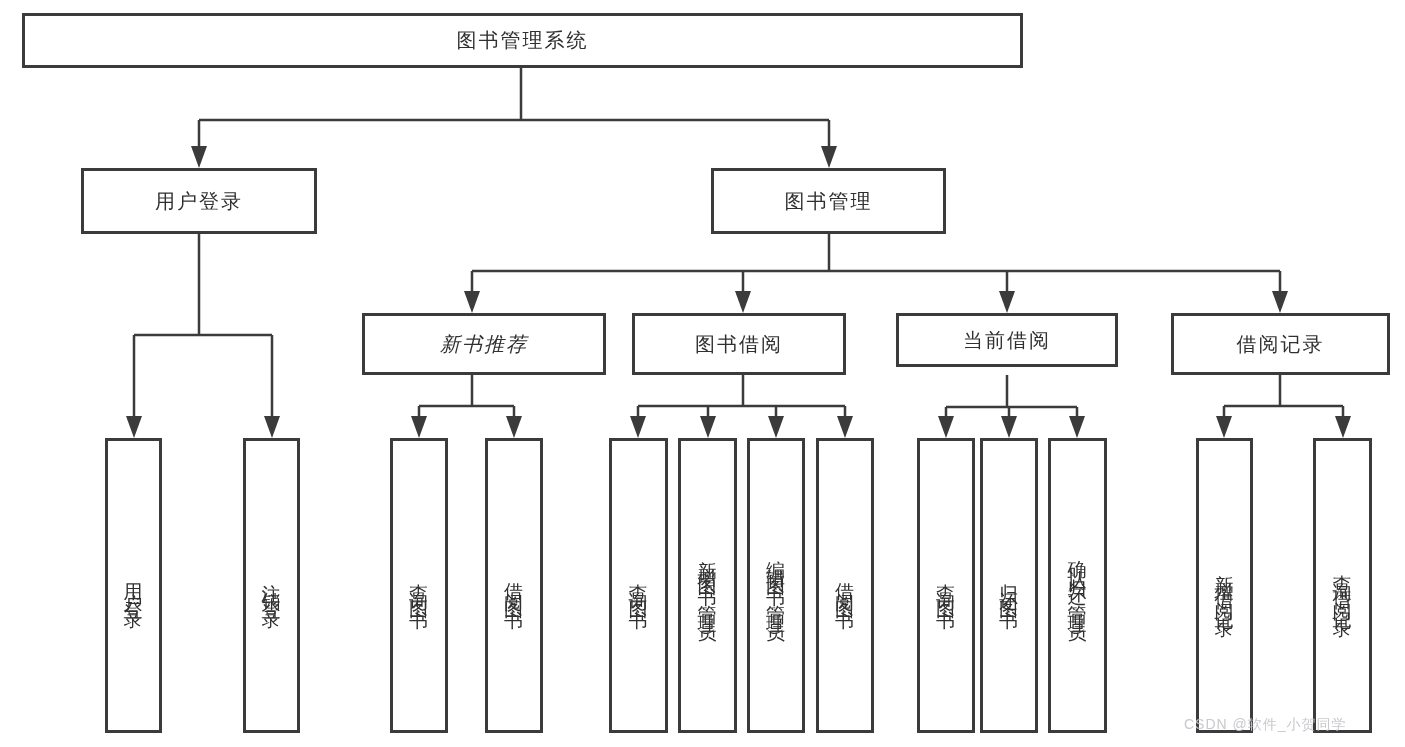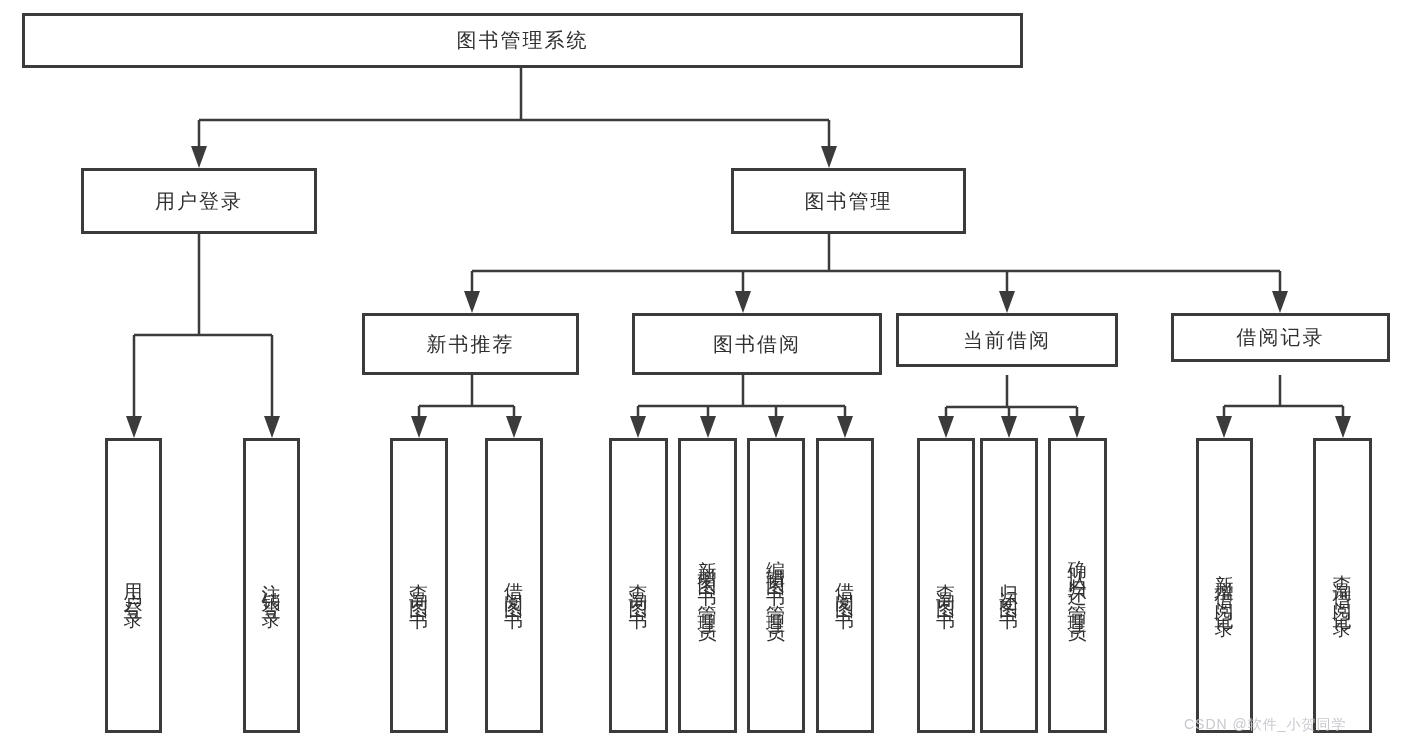--- a/index.html
+++ b/index.html
@@ -72,34 +72,34 @@
     </g>
   </svg>
 
   <div class="box hbox" style="left:22px;top:13px;width:1001px;height:55px;">
     <span>图书管理系统</span>
   </div>
 
   <div class="box hbox" style="left:81px;top:168px;width:236px;height:66px;">
     <span>用户登录</span>
   </div>
-  <div class="box hbox" style="left:711px;top:168px;width:235px;height:66px;margin-left:20px;">
+  <div class="box hbox" style="left:711px;top:168px;width:235px;height:66px;">
     <span>图书管理</span>
   </div>
 
-  <div class="box hbox" style="left:362px;top:313px;width:217px;height:62px;">
+  <div class="box hbox" style="left:362px;top:313px;width:244px;height:62px;font-style:italic;">
     <span>新书推荐</span>
   </div>
-  <div class="box hbox" style="left:632px;top:313px;width:250px;height:62px;">
+  <div class="box hbox" style="left:632px;top:313px;width:214px;height:62px;">
     <span>图书借阅</span>
   </div>
   <div class="box hbox" style="left:896px;top:313px;width:222px;height:54px;">
     <span>当前借阅</span>
   </div>
-  <div class="box hbox" style="left:1171px;top:313px;width:219px;height:49px;">
+  <div class="box hbox" style="left:1171px;top:313px;width:219px;height:62px;">
     <span>借阅记录</span>
   </div>
 
   <div class="box" style="left:105px;top:438px;width:57px;height:295px;">
     <span class="vtext">用户登录</span>
   </div>
   <div class="box" style="left:243px;top:438px;width:57px;height:295px;">
     <span class="vtext">注销登录</span>
   </div>
 

